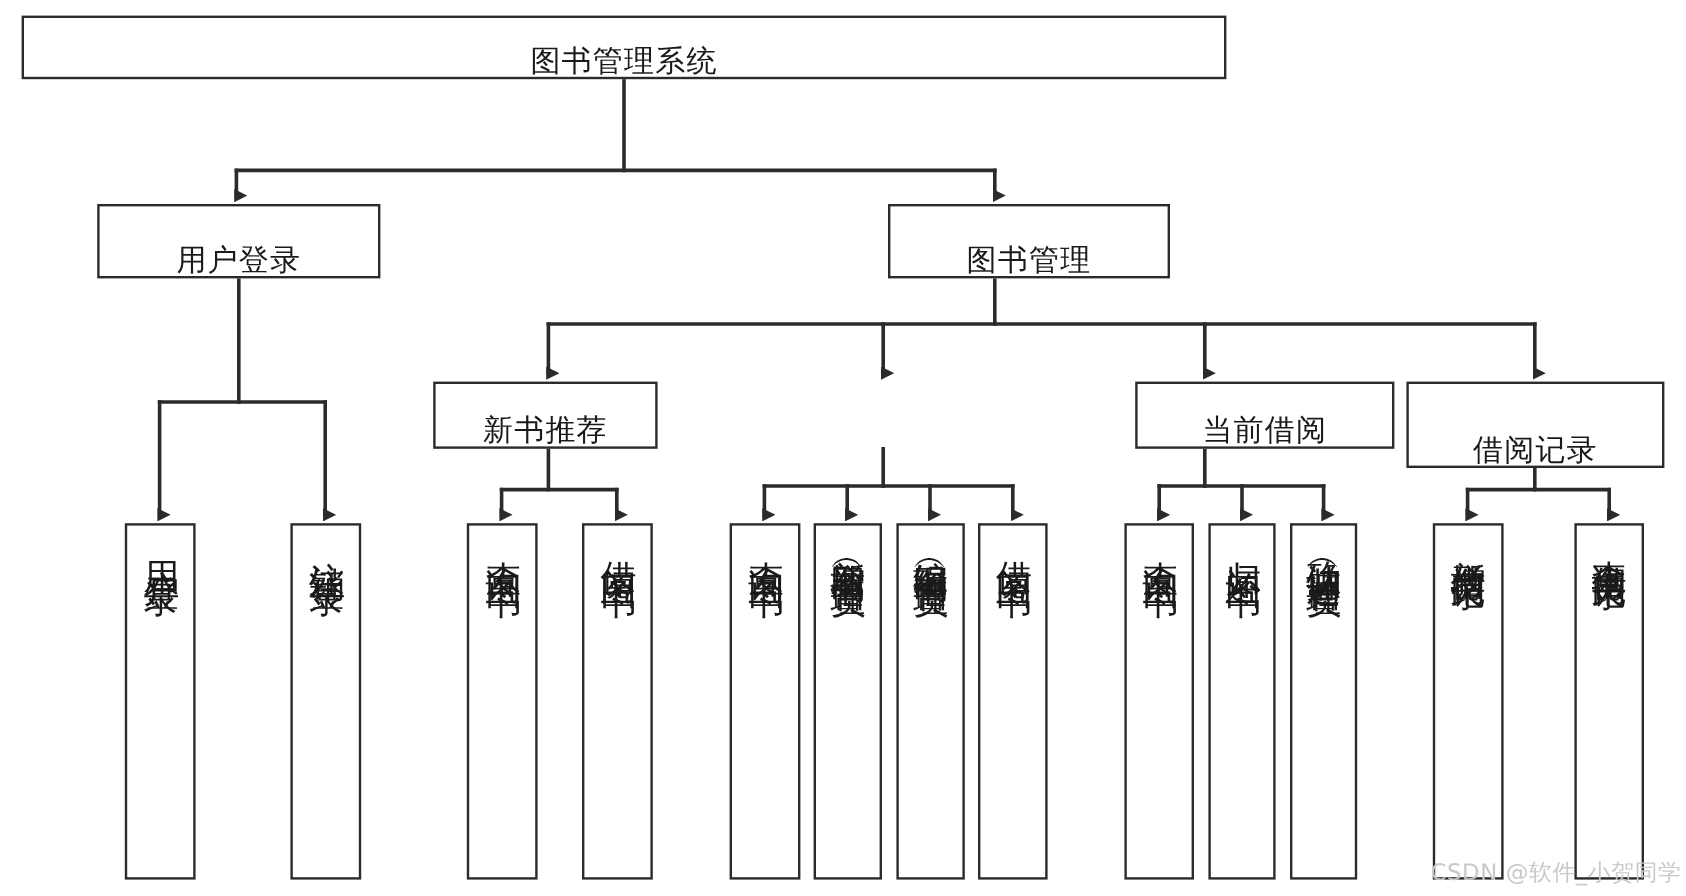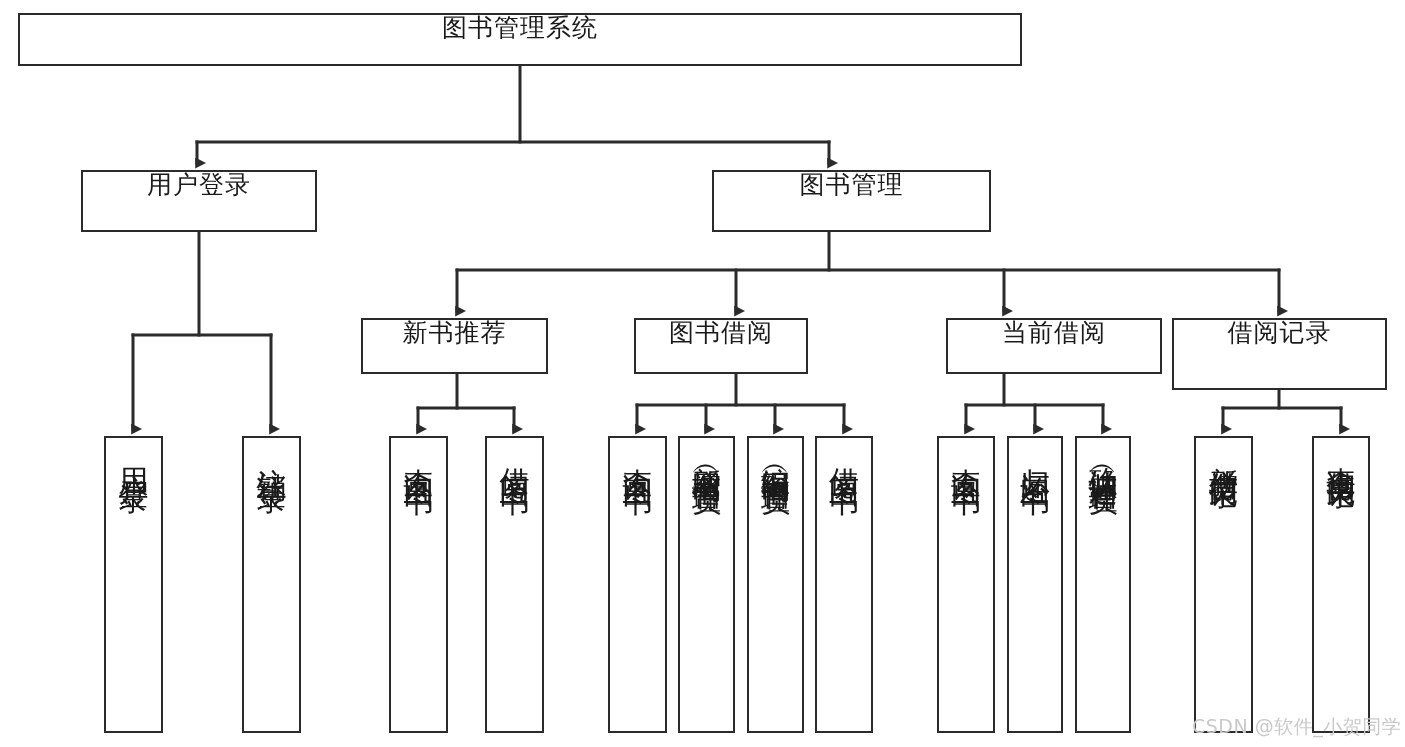--- a/index.html
+++ b/index.html
@@ -11,21 +11,21 @@
     background:#ffffff;
     overflow:hidden;
   }
   #wires{position:absolute;left:0;top:0;width:1405px;height:747px;}
   .node{
     position:absolute;
     box-sizing:border-box;
     border:2.5px solid #2b2b2b;
     background:#ffffff;
     display:flex;
-    align-items:flex-start;
+    align-items:flex-end;
     justify-content:center;
     color:#1a1a1a;
   }
   .node .lbl{
     display:block;
     text-align:center;
     line-height:1.05;
     white-space:nowrap;
     font-weight:400;
   }
@@ -112,29 +112,26 @@
     </g>
   </svg>
 
   <div class="node h-node root" style="left:18px;top:13px;width:1004px;height:53px;">
     <span class="lbl">图书管理系统</span>
   </div>
 
   <div class="node h-node" style="left:81px;top:170px;width:236px;height:62px;">
     <span class="lbl">用户登录</span>
   </div>
-  <div class="node h-node" style="left:712px;top:170px;width:279px;height:62px;">
+  <div class="node h-node" style="left:740px;top:170px;width:235px;height:62px;">
     <span class="lbl">图书管理</span>
   </div>
 
   <div class="node h-node" style="left:361px;top:318px;width:187px;height:56px;">
     <span class="lbl">新书推荐</span>
-  </div>
-  <div class="node h-node" style="left:634px;top:318px;width:174px;height:56px;">
-    <span class="lbl">图书借阅</span>
   </div>
   <div class="node h-node" style="left:902px;top:318px;width:216px;height:56px;margin-left:44px;">
     <span class="lbl">当前借阅</span>
   </div>
   <div class="node h-node" style="left:1172px;top:318px;width:215px;height:72px;">
     <span class="lbl">借阅记录</span>
   </div>
 
   <div class="node v-node" style="left:104px;top:436px;width:59px;height:297px;">
     <span class="lbl">用户登录</span>

